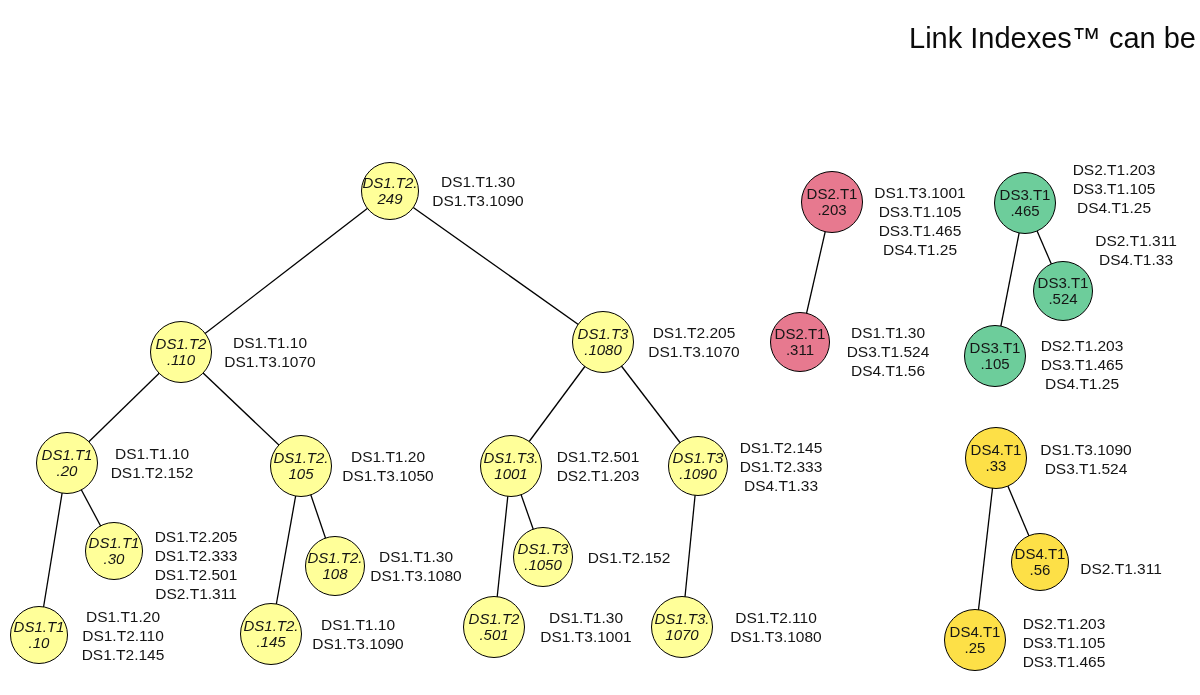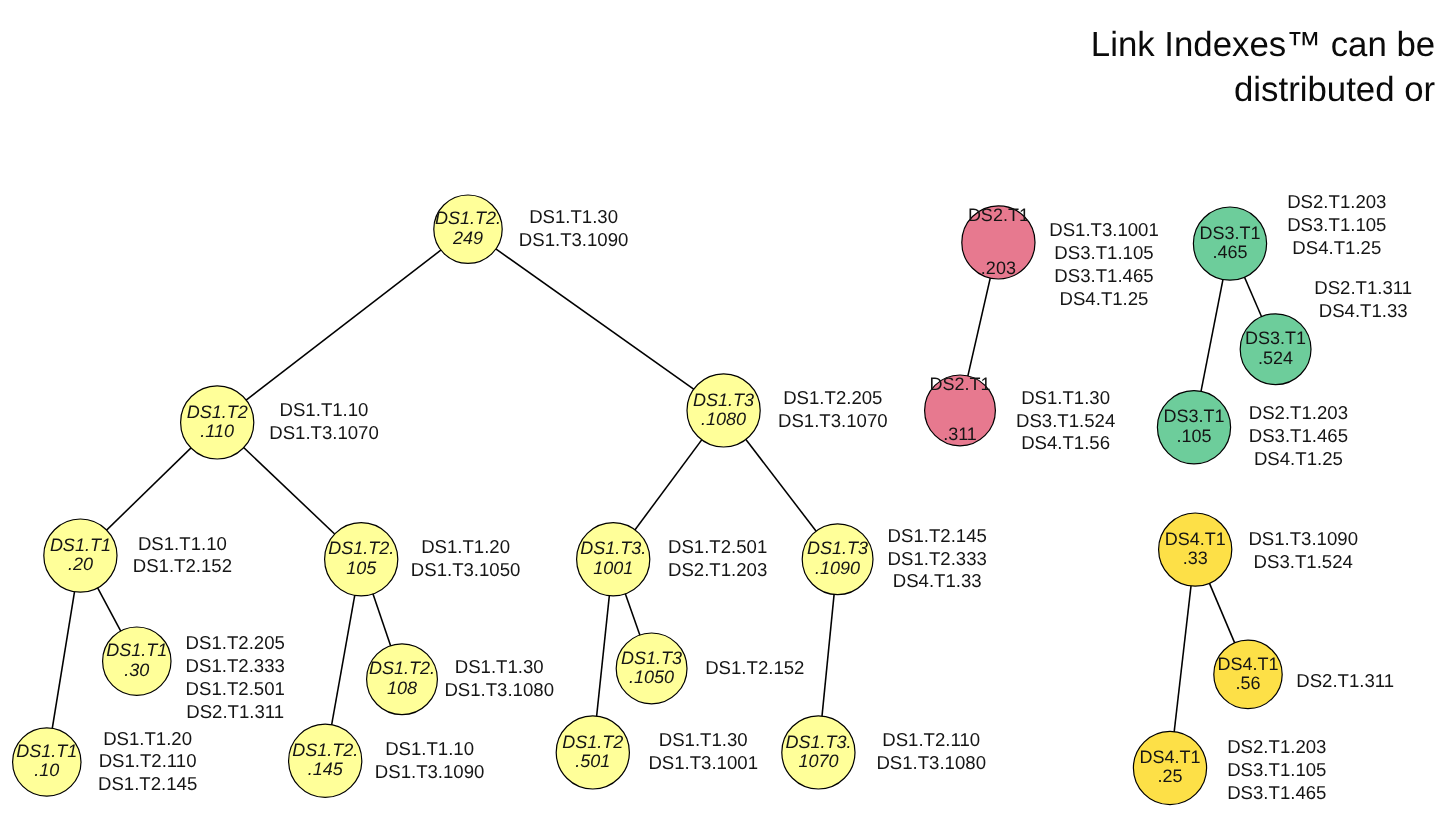--- a/index.html
+++ b/index.html
@@ -12,35 +12,34 @@
     position:absolute;top:20px;right:4px;z-index:2;
     text-align:right;font-size:29px;line-height:37px;color:#0b0b0b;
   }
   .node{
     position:absolute;z-index:3;border:1.7px solid #000;border-radius:50%;
     display:flex;flex-direction:column;align-items:center;justify-content:center;
     font-size:15px;line-height:16.5px;text-align:center;box-sizing:border-box;
     color:#151515;
   }
   .node.yellow{background:#FFFF99;font-style:italic;}
-  .node.pink{background:#E7798F;justify-content:space-between;}
+  .node.pink{background:#E7798F;}
   .node.green{background:#6DCD9B;}
   .node.blue{background:#fde047;}
   .annotation{
     position:absolute;z-index:2;transform:translate(-50%,-50%);
     text-align:center;font-size:15.5px;line-height:19px;white-space:nowrap;color:#151515;
   }
 </style>
 </head>
 <body>
 
 <div id="canvas">
   <div class="title">
     <div>Link Indexes™ can be</div>
-    <div>distributed or</div>
   </div>
 <svg id="edges" width="1200" height="695">
       <line x1="390" y1="191" x2="181" y2="352" stroke="#000000" stroke-width="1.3"></line>
       <line x1="390" y1="191" x2="603" y2="342" stroke="#000000" stroke-width="1.3"></line>
       <line x1="181" y1="352" x2="67" y2="463" stroke="#000000" stroke-width="1.3"></line>
       <line x1="181" y1="352" x2="301" y2="466" stroke="#000000" stroke-width="1.3"></line>
       <line x1="603" y1="342" x2="511" y2="466" stroke="#000000" stroke-width="1.3"></line>
       <line x1="603" y1="342" x2="698" y2="466" stroke="#000000" stroke-width="1.3"></line>
       <line x1="67" y1="463" x2="114" y2="551" stroke="#000000" stroke-width="1.3"></line>
       <line x1="67" y1="463" x2="39" y2="635" stroke="#000000" stroke-width="1.3"></line>

